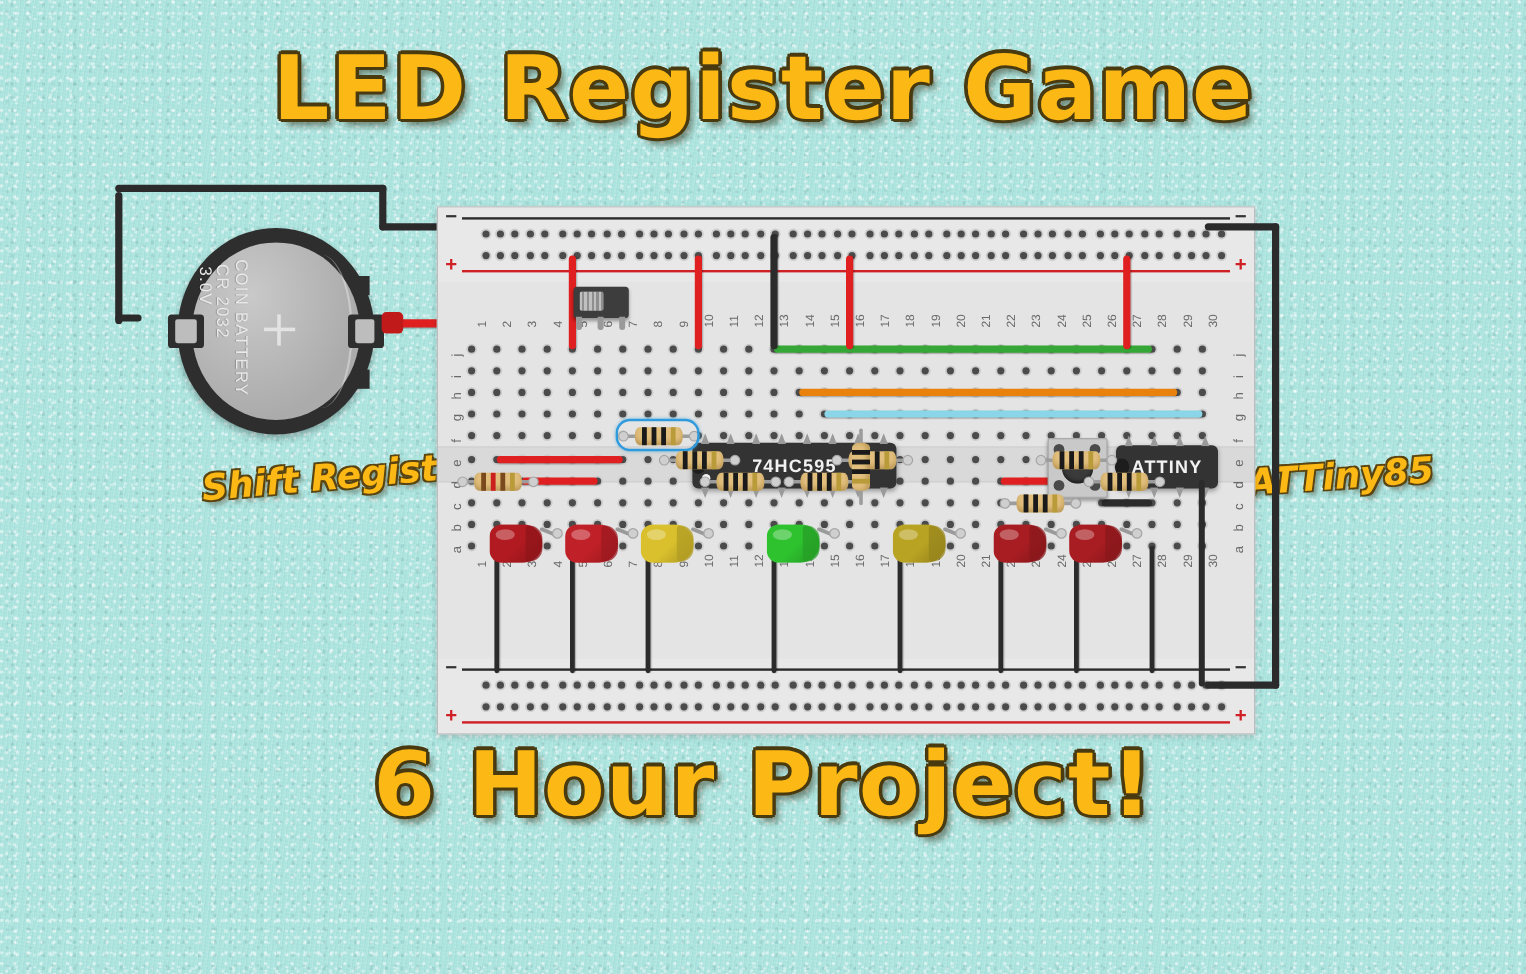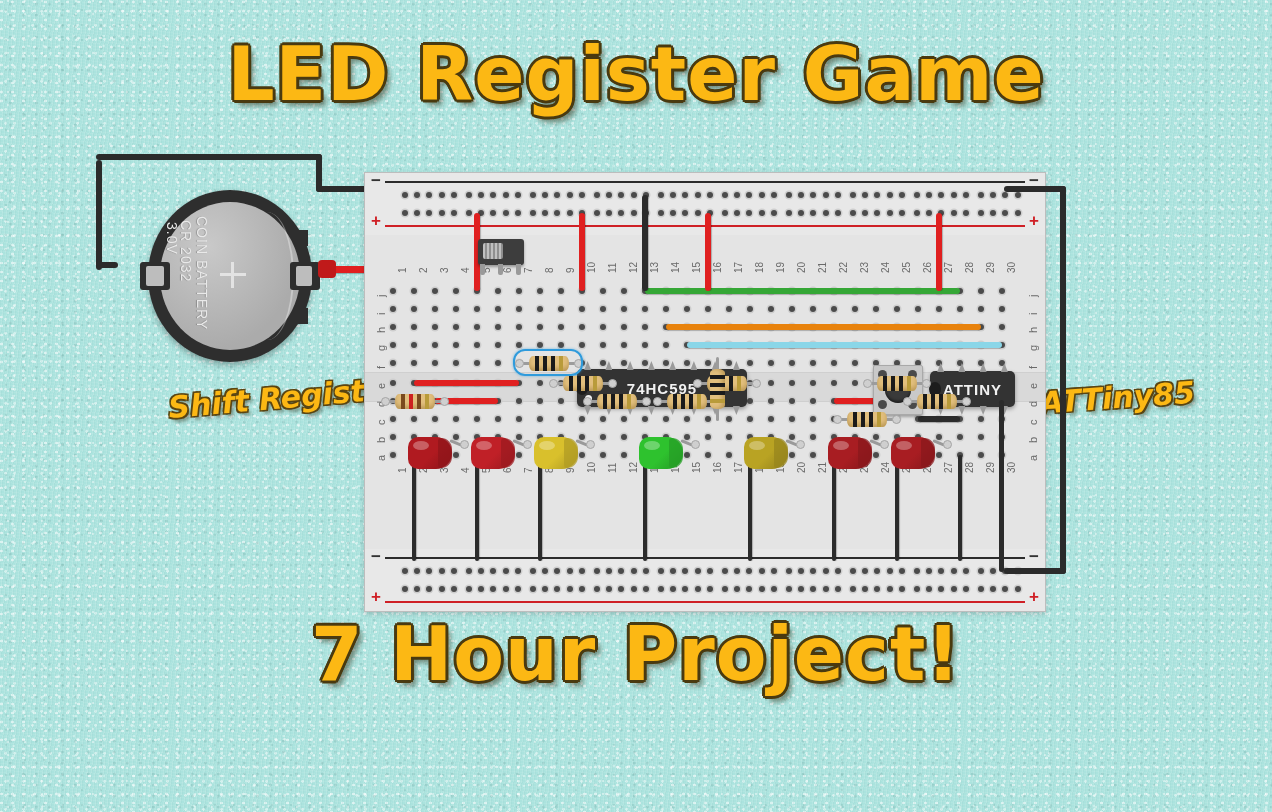--- a/index.html
+++ b/index.html
@@ -173,21 +173,21 @@
   #battery .plusmark:after{left:0;top:11px;width:26px;height:3px;}
   .routeseg{position:absolute;background:#2b2b2b;border-radius:3px;}
 </style>
 </head>
 <body>
 
 <div id="bg"></div>
 <div id="bgnoise"></div>
 
 <div class="bigtitle" id="title-top">LED Register Game</div>
-<div class="bigtitle" id="title-bottom">7 Hour Project!</div>
+<div class="bigtitle" id="title-bottom">6 Hour Project!</div>
 
 <div class="sidelabel" id="label-shift">Shift Register</div>
 <div class="sidelabel" id="label-attiny">ATTiny85</div>
 
 <div id="battery">
   <div class="holder"></div>
   <div class="notch" style="left:150px;top:40px;"></div>
   <div class="notch" style="left:150px;top:118px;"></div>
   <div class="cell"></div>
   <div class="celledge"></div>

